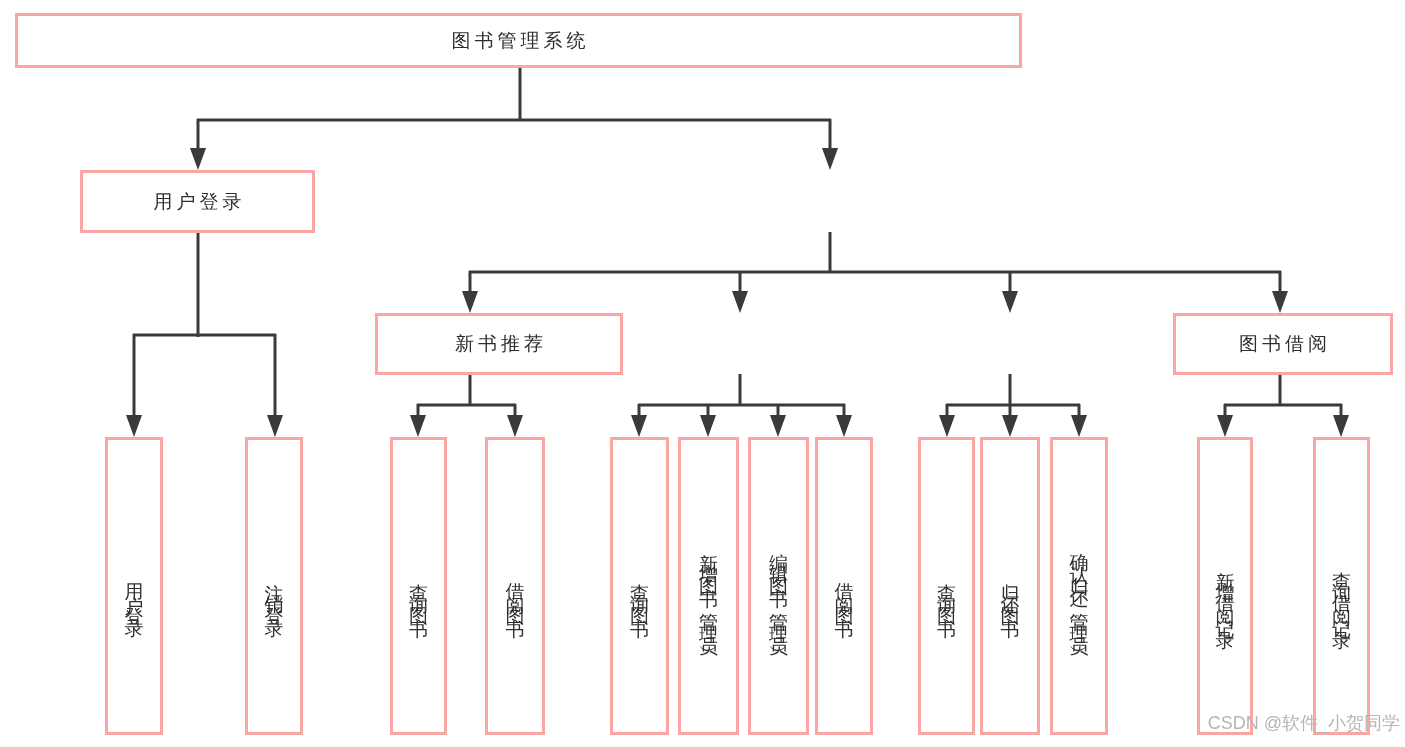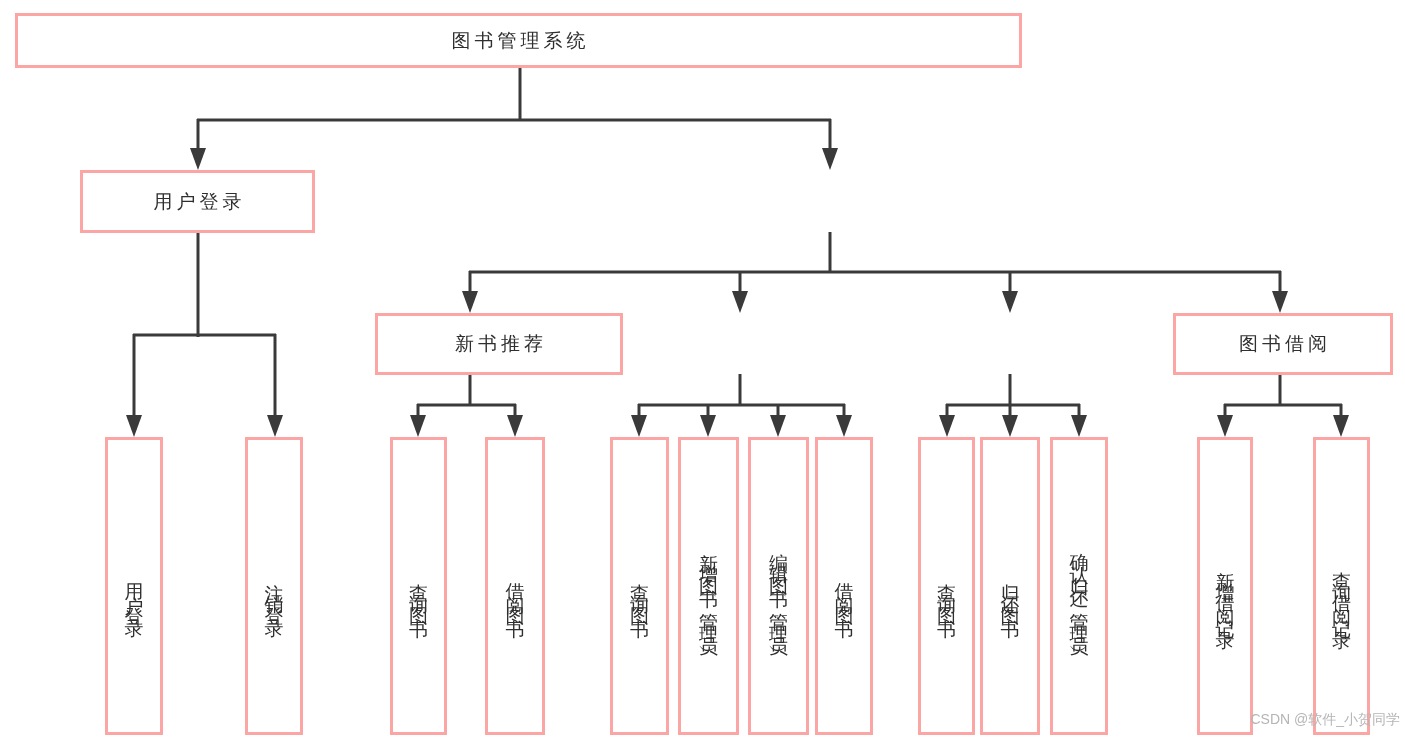--- a/index.html
+++ b/index.html
@@ -33,21 +33,21 @@
     line-height:1.05;
     letter-spacing:12px;
     padding-top:12px;   
     white-space:nowrap;
   }
   .watermark{
     position:absolute;
     left:1150px;top:711px;
     width:250px;
     text-align:right;
-    font-size:14px;
+    font-size:18px;
     color:#b5b5b5;
     z-index:3;
     white-space:nowrap;
   }
 </style>
 </head>
 <body>
 
 <div class="stage">
 

